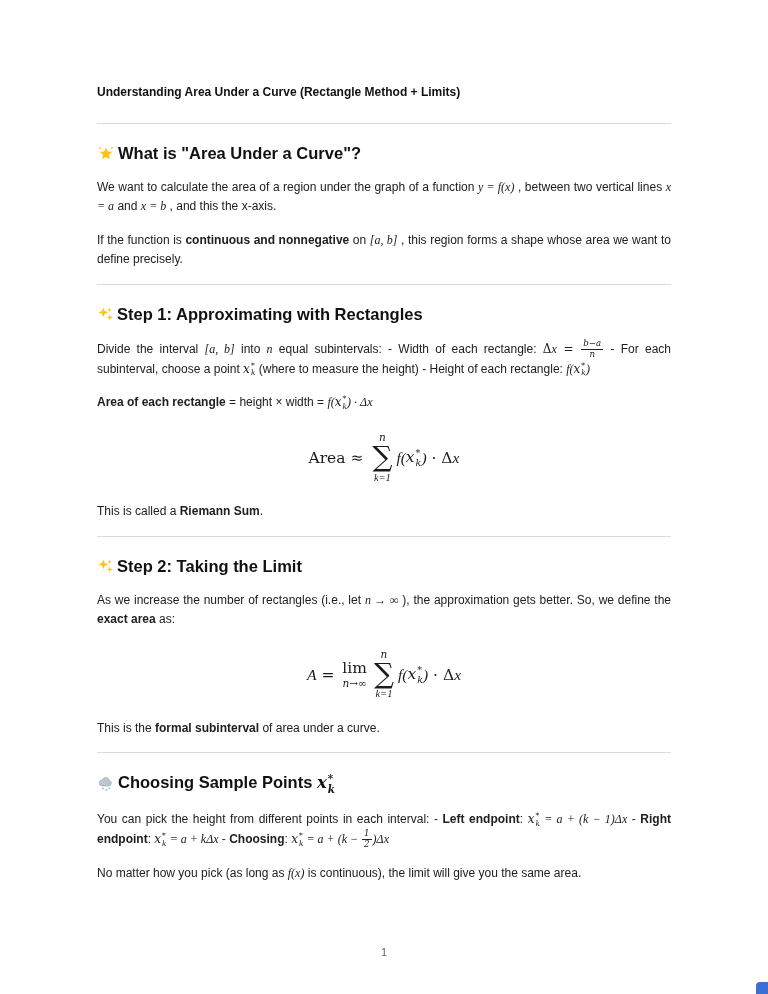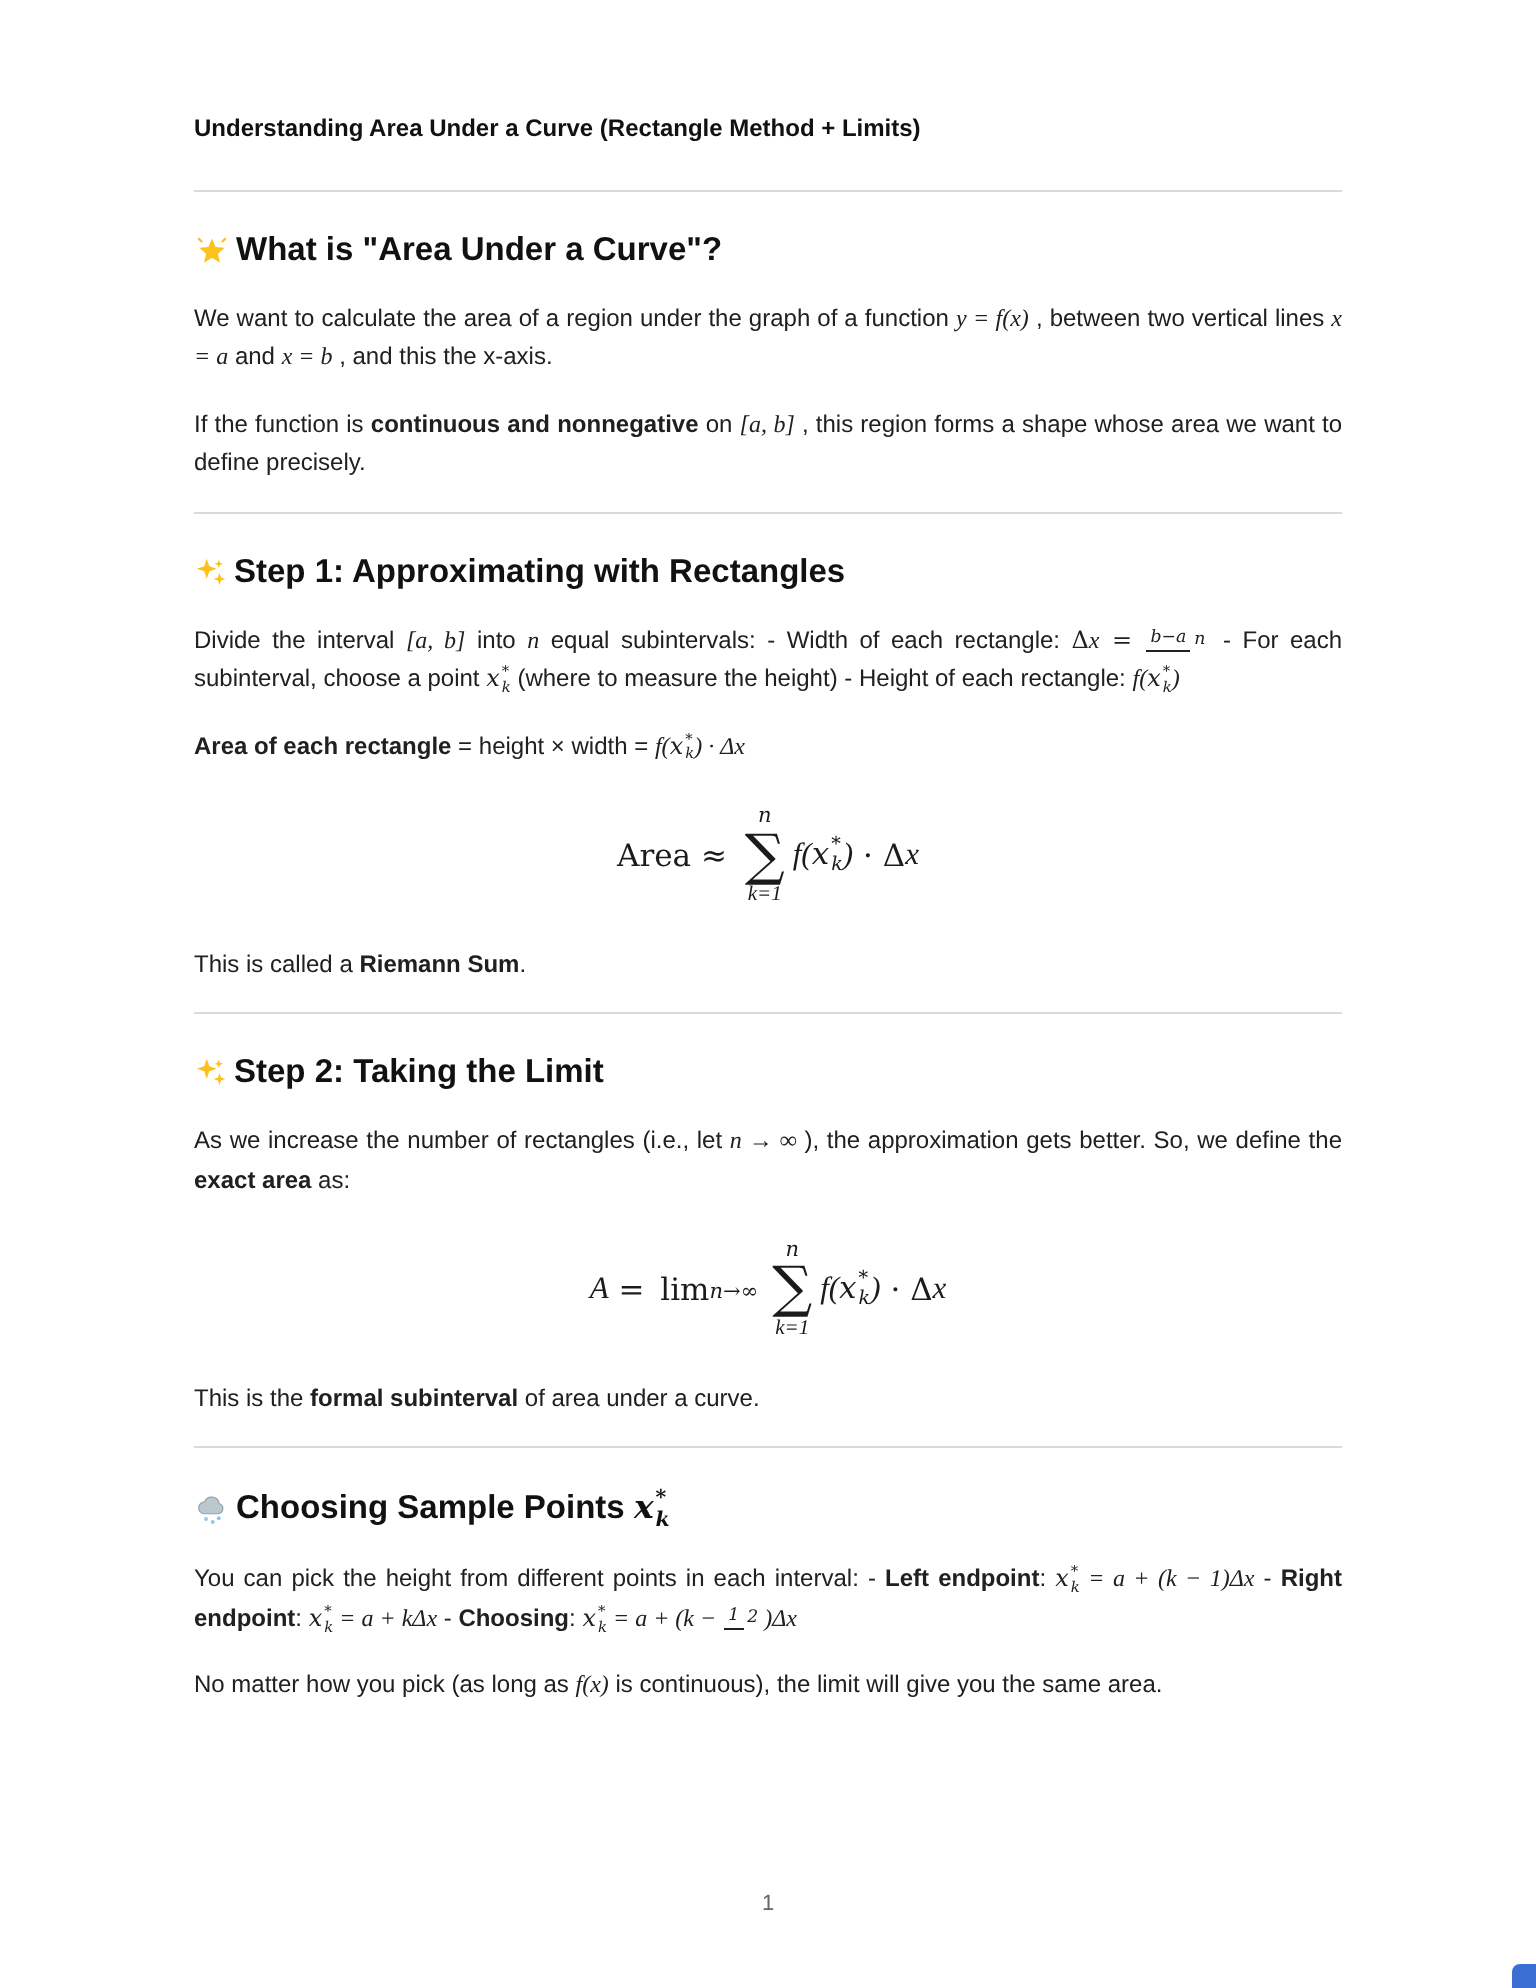--- a/index.html
+++ b/index.html
@@ -7,21 +7,21 @@
   .page {
     position: relative;
     width: 768px;
     height: 994px;
     margin: 0 auto;
     background: #ffffff;
     overflow: hidden;
     font-family: "Liberation Sans", sans-serif;
     color: #202020;
   }
-  .content { padding: 57px 97px 0 97px; }
+  .content { padding: 85px 97px 0 97px; }
   .doc-title {
     font-size: 12px;
     font-weight: 700;
     color: #111111;
     margin-bottom: 24px;
   }
   .rule { border: none; border-top: 1px solid #dadada; height: 0; }
   .heading {
     display: flex;
     align-items: center;
@@ -49,21 +49,21 @@
     flex-direction: column;
     justify-content: center;
     font-size: 0.62em;
     line-height: 1.05;
     margin-left: 1px;
   }
   .ss-sup { font-style: normal; }
   .ss-sub { font-style: italic; }
   .seg-frac {
     display: inline-flex;
-    flex-direction: row;
+    flex-direction: column;
     align-items: center;
     font-family: "DejaVu Serif", "Liberation Serif", serif;
     font-style: italic;
     font-size: 0.72em;
     line-height: 1.15;
     vertical-align: middle;
     text-align: center;
     margin: 0 1px;
   }
   .frac-n { border-bottom: 1px solid currentColor; padding: 0 2px; }
@@ -83,21 +83,21 @@
     align-items: center;
     font-family: "DejaVu Serif", "Liberation Serif", serif;
     line-height: 1;
     margin: 0 4px;
   }
   .sum-top { font-size: 10.5px; font-style: italic; margin-bottom: 1px; }
   .sum-sigma { font-size: 28px; line-height: 0.95; }
   .sum-bot { font-size: 10.5px; font-style: italic; margin-top: 2px; font-family: Liberation Serif, serif; }
   .seg-lim {
     display: inline-flex;
-    flex-direction: row;
+    flex-direction: column;
     align-items: center;
     font-family: "DejaVu Serif", "Liberation Serif", serif;
     line-height: 1;
     margin: 0 3px;
   }
   .lim-word { font-size: 15.5px; }
   .lim-bot { font-size: 10.5px; font-style: italic; margin-top: 2px; }
   .page-number {
     position: absolute;
     left: 0; right: 0;

